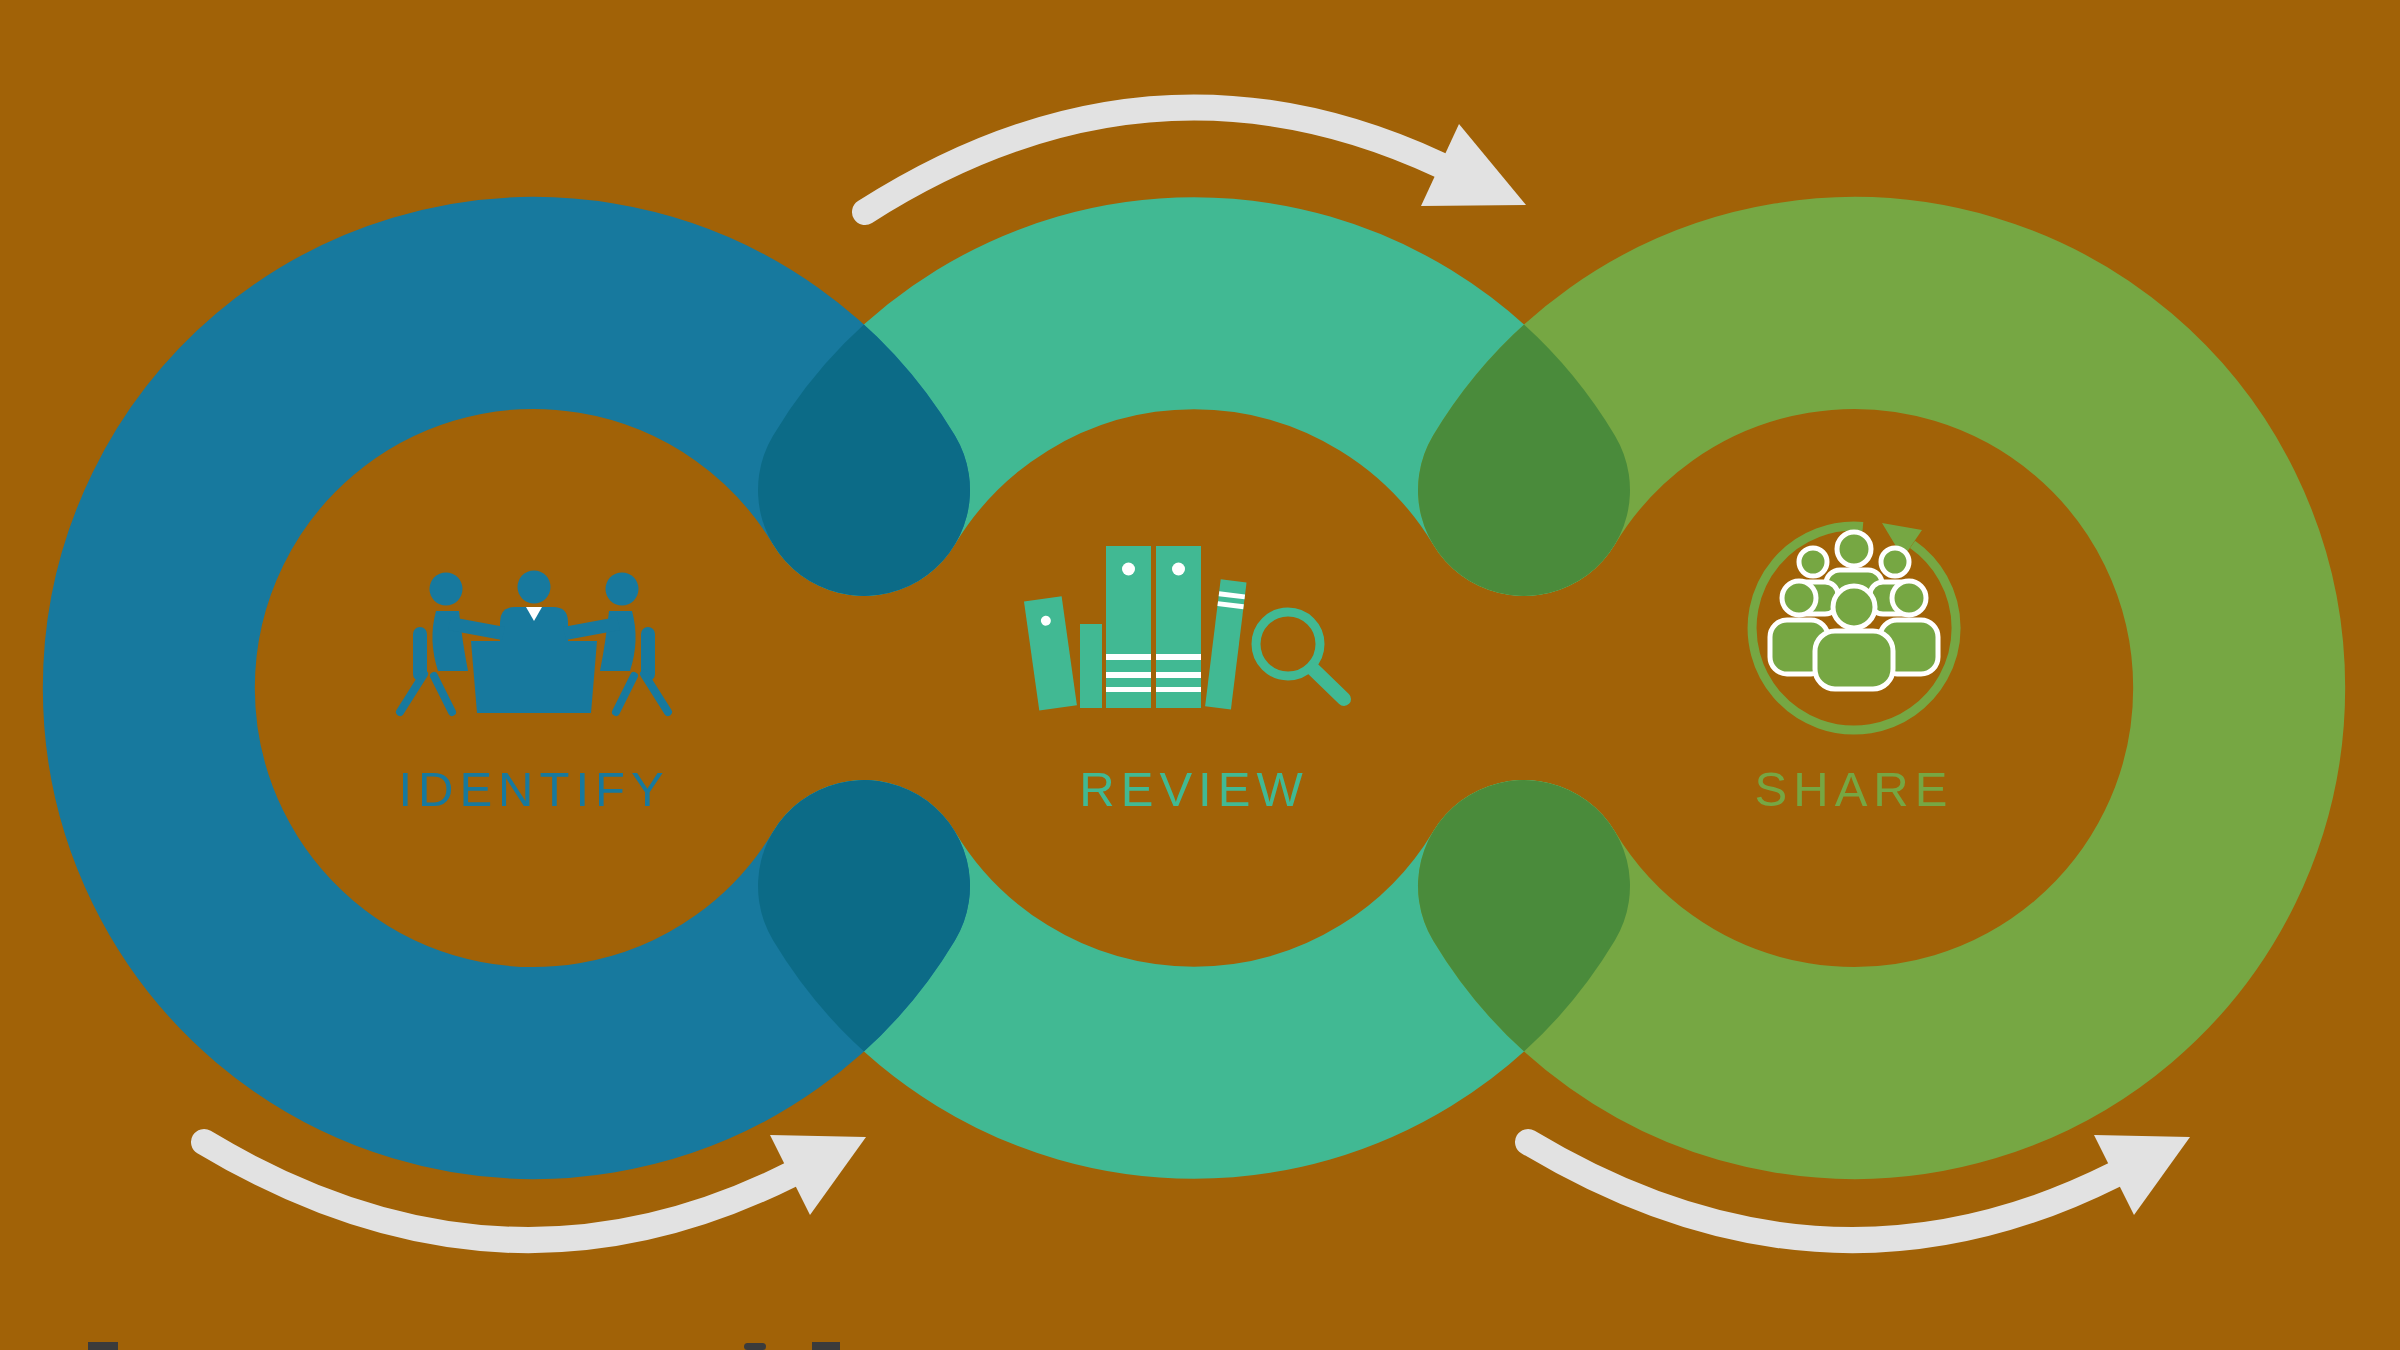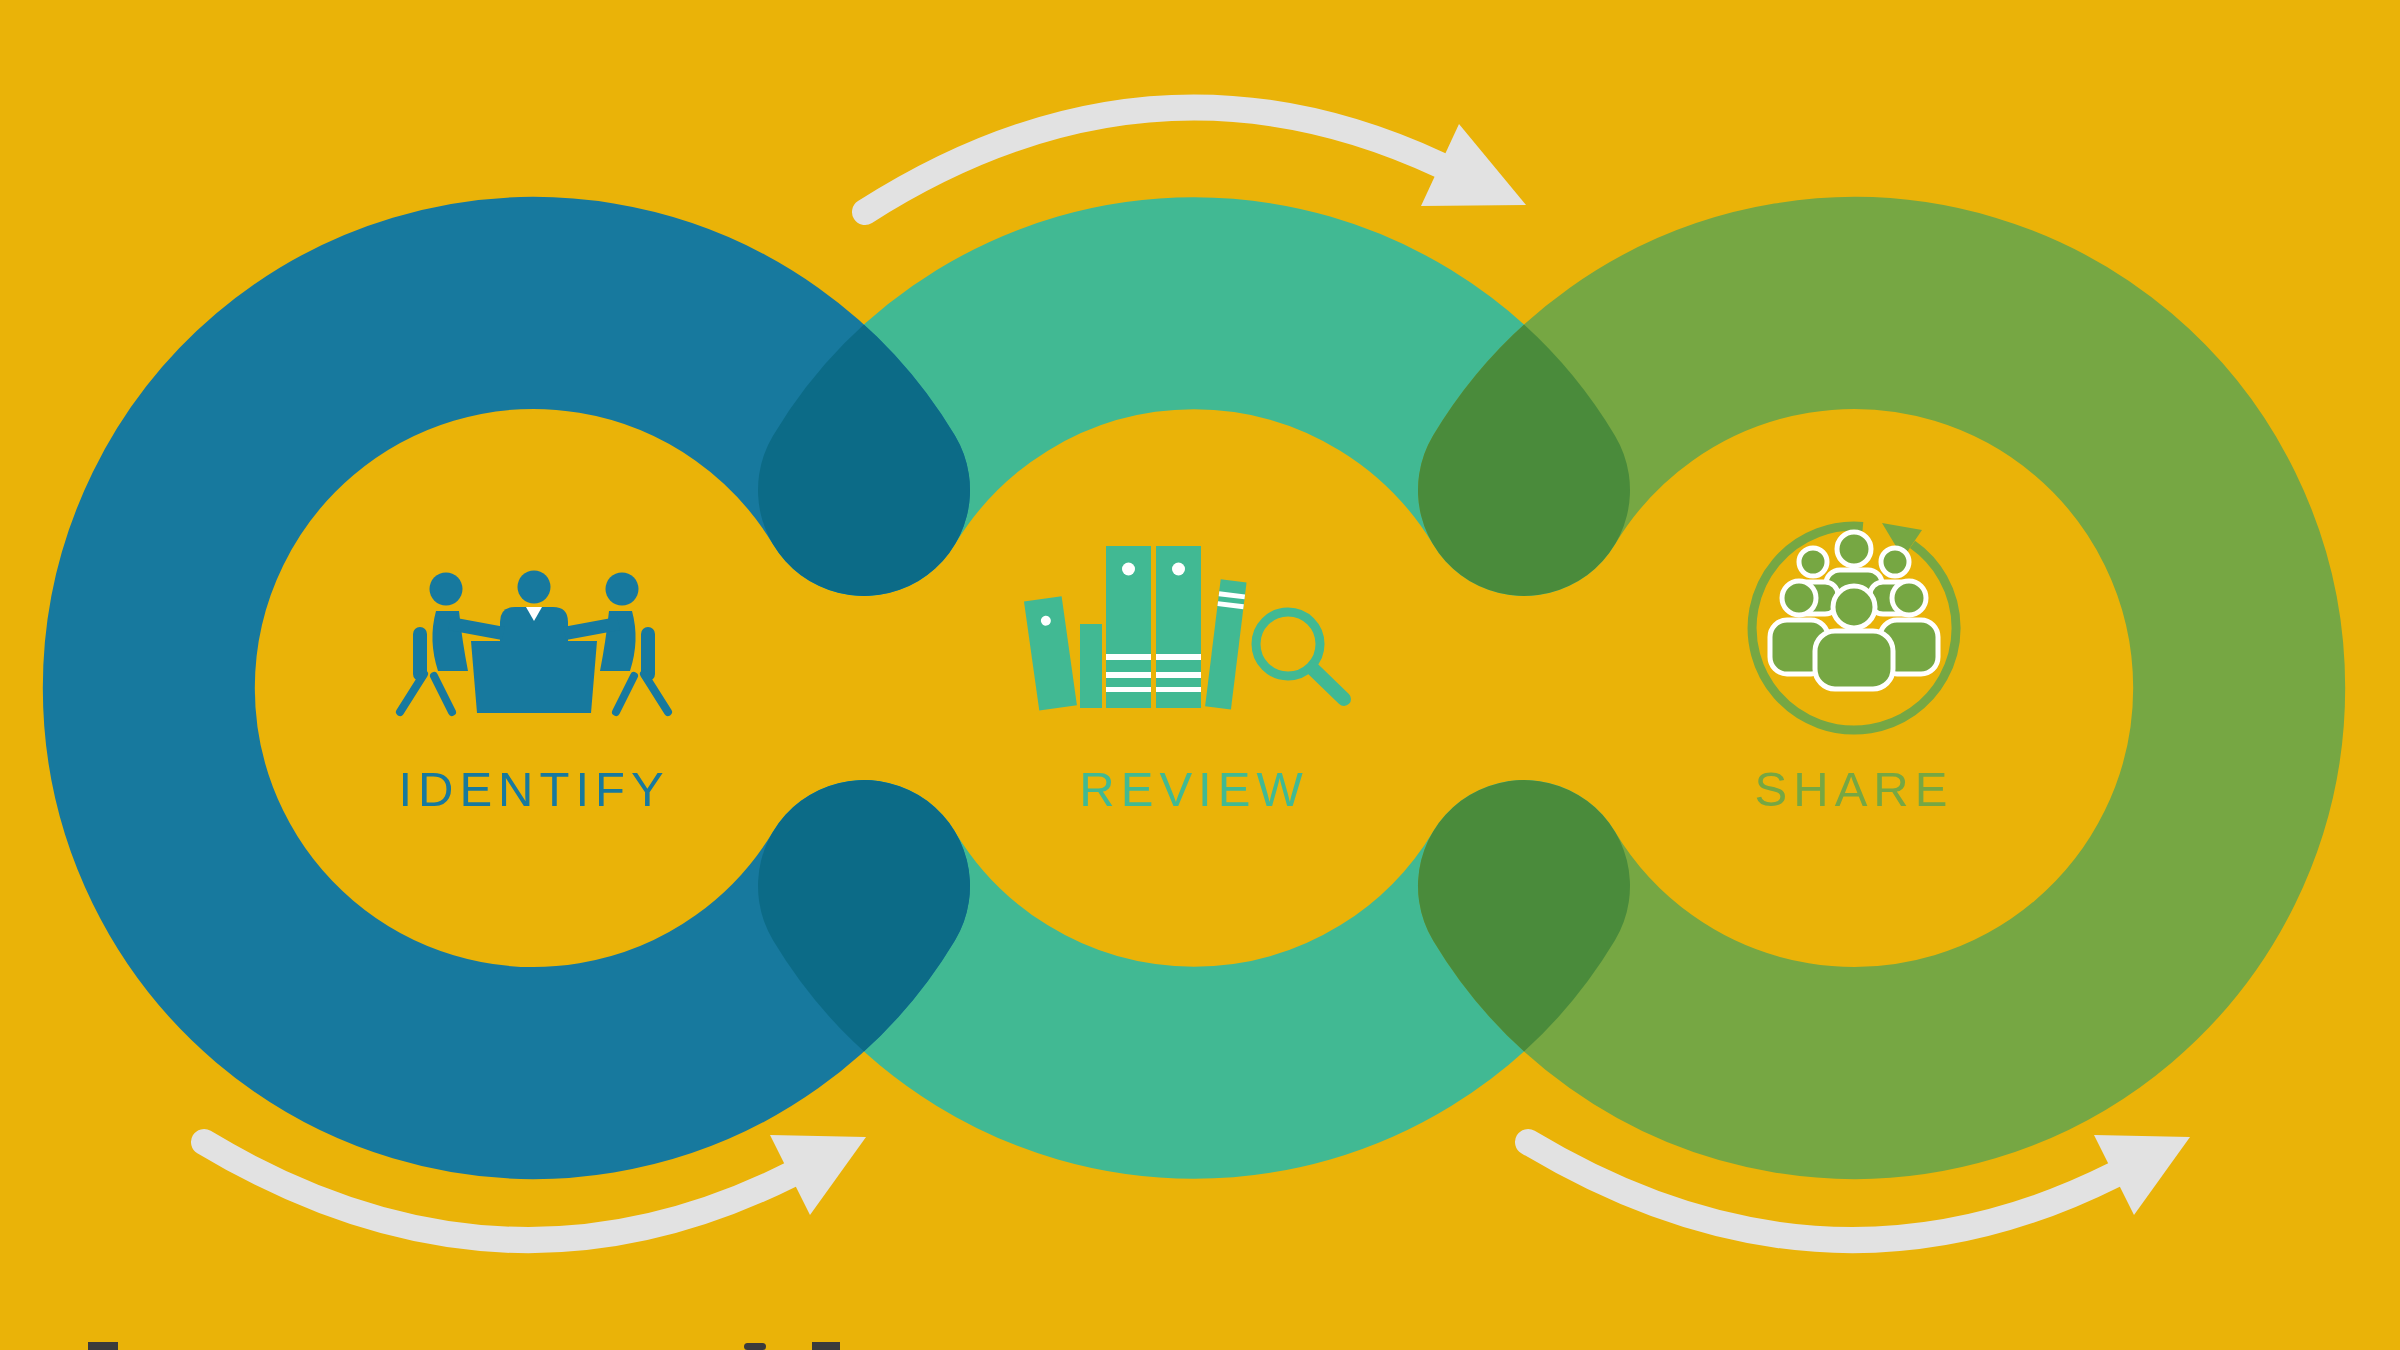--- a/index.html
+++ b/index.html
@@ -1,16 +1,16 @@
 <!DOCTYPE html>
 <html><head>
 <meta charset="utf-8">
 <style>
   html,body{margin:0;padding:0;background:#ffffff;}
-  .stage-wrap{width:2400px;height:1350px;position:relative;overflow:hidden;background:#eab308;}
+  .stage-wrap{width:2400px;height:1350px;position:relative;overflow:hidden;background:#a16207;}
   svg{display:block;}
   text.stage-label{
     font-family:"Liberation Sans", sans-serif;
     font-weight:300;
     font-size:49px;
     letter-spacing:6px;
   }
 </style>
 </head>
 <body>

